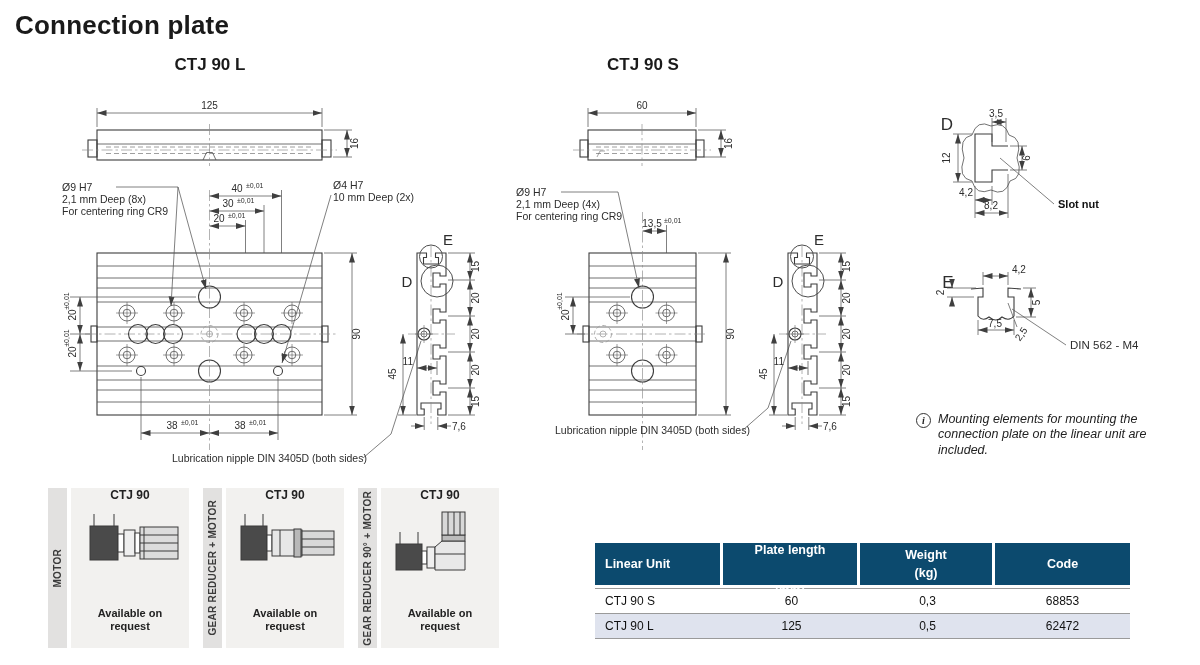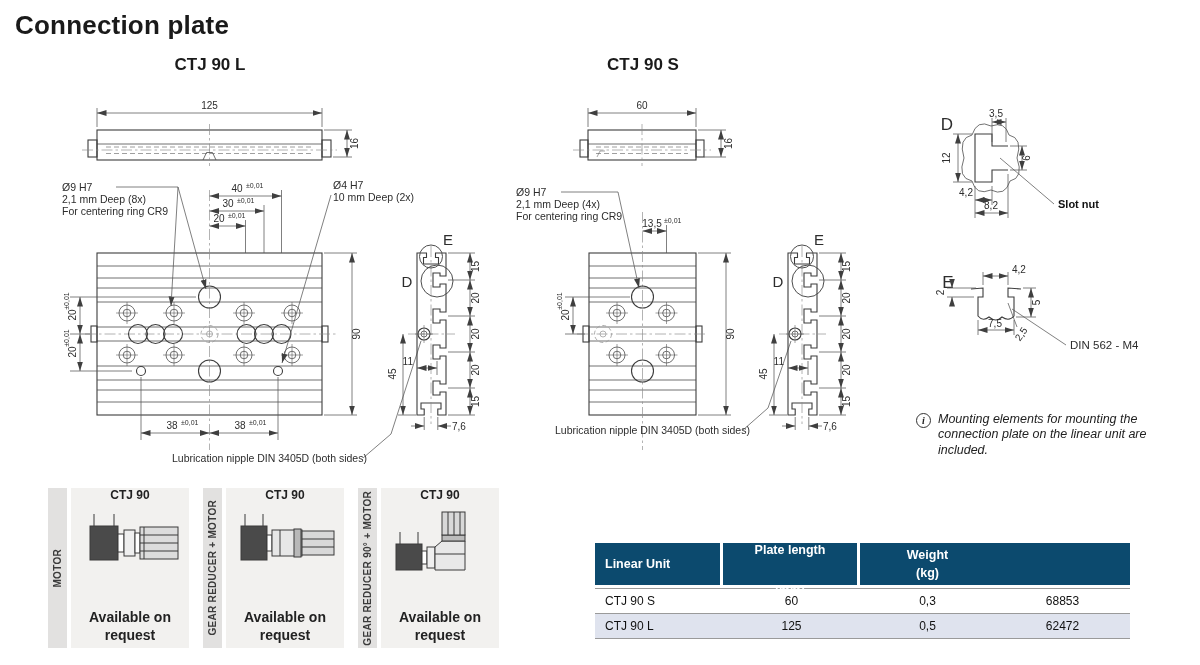--- a/index.html
+++ b/index.html
@@ -31,21 +31,21 @@
         font:italic bold 10px "Liberation Serif","DejaVu Serif",serif;display:flex;align-items:center;
         justify-content:center;margin-top:1px;}
   
   .opt{position:absolute;top:488px;height:160px;display:flex;gap:4px;}
   .opt-strip{width:19px;background:#e2e1e0;display:flex;align-items:center;justify-content:center;}
   .opt-strip span{writing-mode:vertical-rl;transform:rotate(180deg);font-size:10px;font-weight:bold;
         color:#3b3b3b;white-space:nowrap;letter-spacing:.3px;}
   .opt-card{width:118px;background:#f2f1ef;display:flex;flex-direction:column;align-items:center;}
   .opt-title{font-size:12px;font-weight:bold;color:#222;}
   .opt-card svg{margin-top:8px;}
-  .opt-avail{margin-top:auto;margin-bottom:4px;width:84px;text-align:center;font-size:14px;
+  .opt-avail{margin-top:auto;margin-bottom:14px;width:84px;text-align:center;font-size:11px;
         font-weight:bold;line-height:1.25;color:#222;}
   
   #spec-table{position:absolute;left:595px;top:543px;width:535px;font-size:12px;}
   .thead{display:flex;height:42px;background:#0c4a6e;color:#fff;font-weight:bold;font-size:12.5px;}
   .th{box-sizing:border-box;display:flex;flex-direction:column;justify-content:space-evenly;
       align-items:center;text-align:center;}
   .th.first{align-items:flex-start;justify-content:center;padding-left:10px;}
   .th:not(:last-child){border-right:3px solid #fff;}
   .c1{width:128px;} .c2{width:137px;gap:27px;} .c3{width:135px;} .c4{width:135px;}
   .tbody{margin-top:3px;}
@@ -449,20 +449,23 @@
         <span>Linear Unit</span>
       </div>
       <div class="th c2">
         <span>Plate length</span>
         <span>(mm)</span>
       </div>
       <div class="th c3">
         <span>Weight</span>
         <span>(kg)</span>
       </div>
+      <div class="th c4">
+        <span>Code</span>
+      </div>
     </div>
     <div class="tbody">
       <div class="trow">
         <div class="td first c1">CTJ 90 S</div>
         <div class="td c2">60</div>
         <div class="td c3">0,3</div>
         <div class="td c4">68853</div>
       </div>
       <div class="trow alt">
         <div class="td first c1">CTJ 90 L</div>

